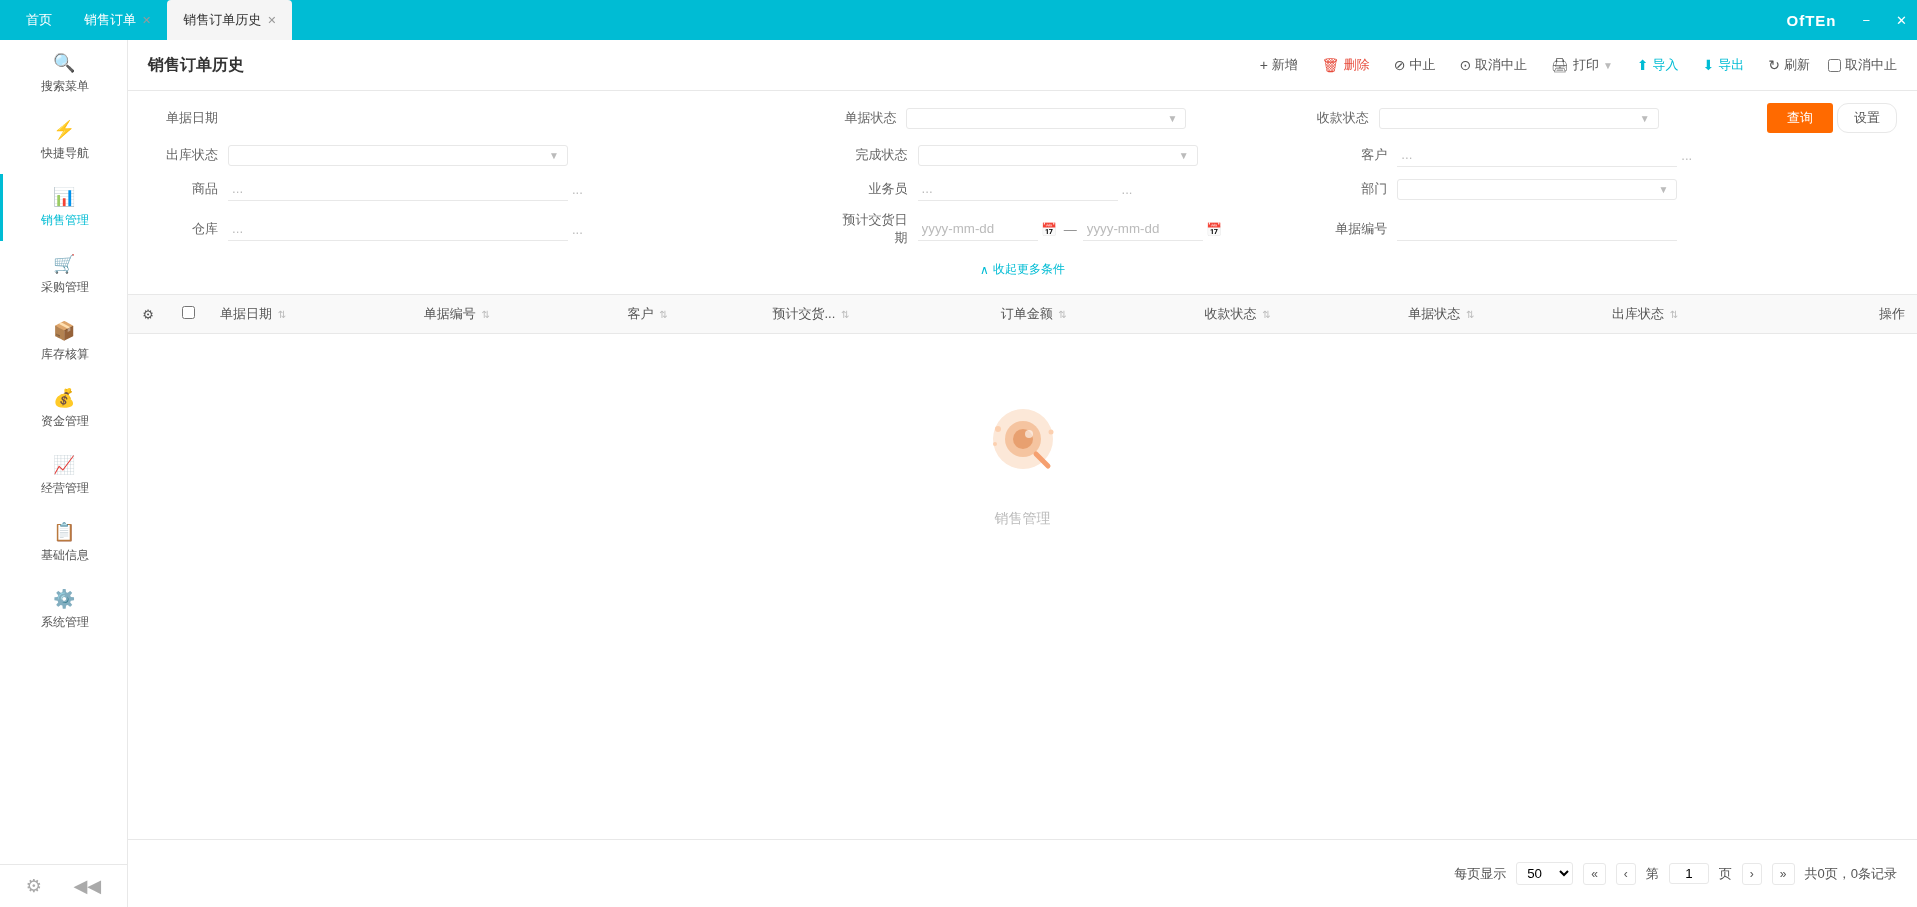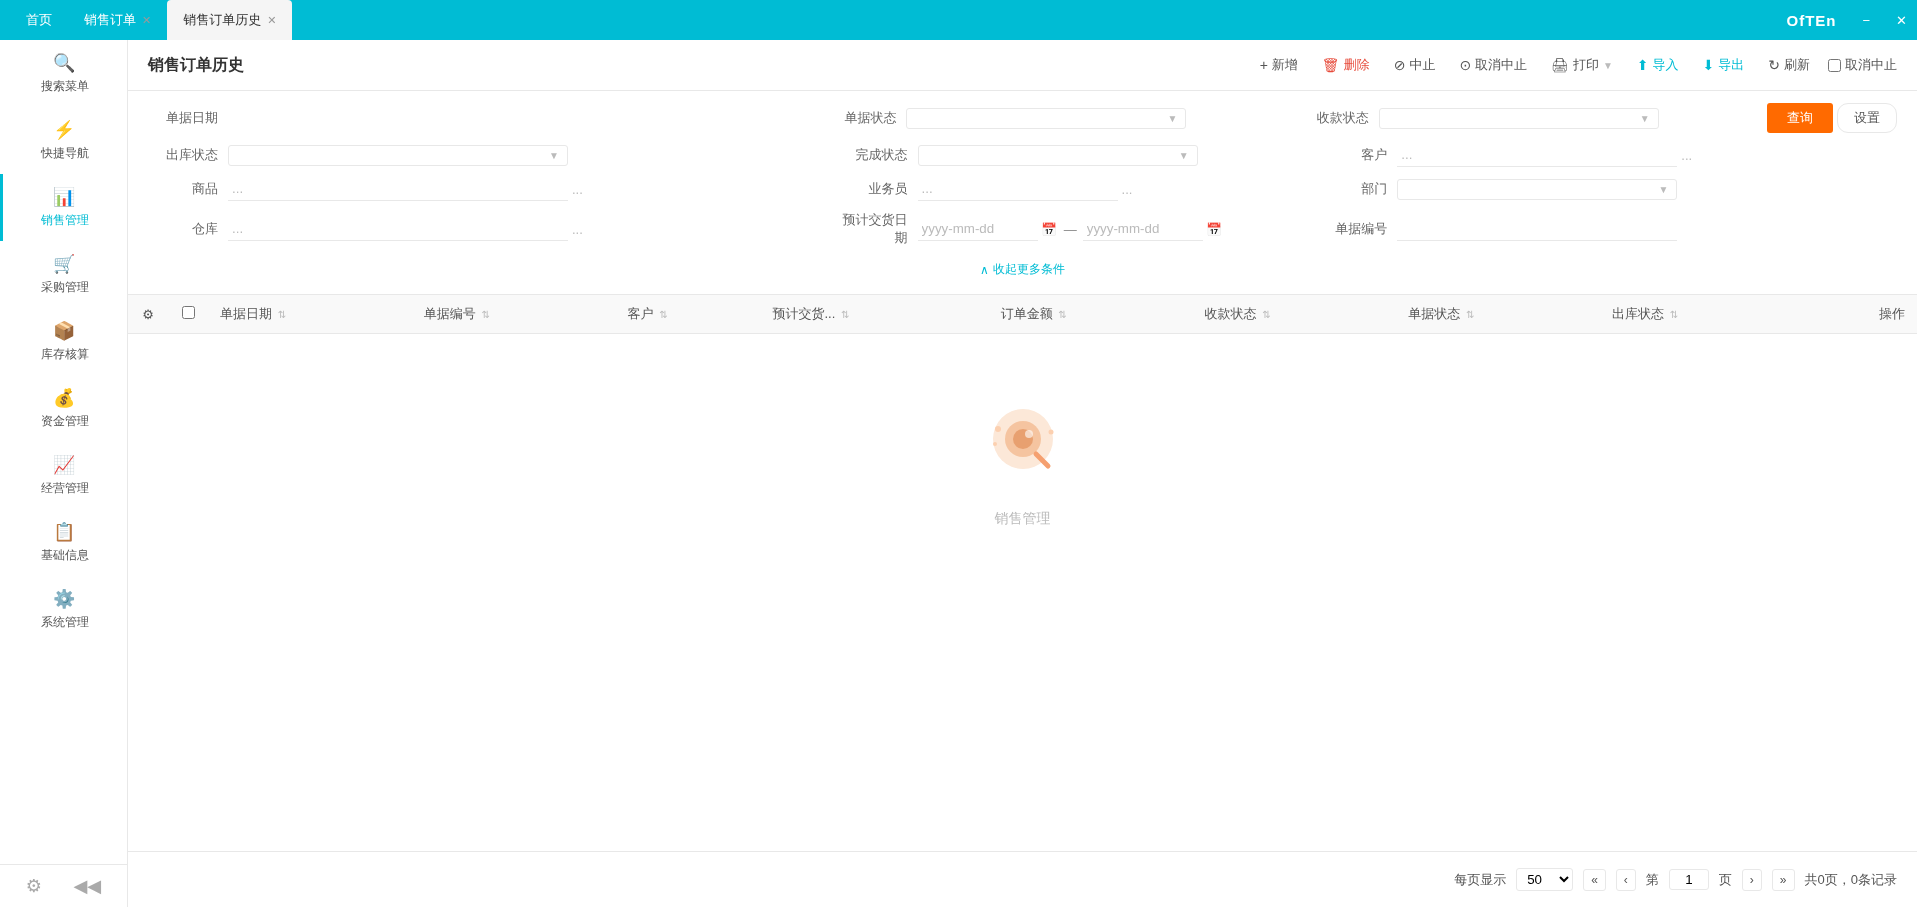--- a/index.html
+++ b/index.html
@@ -73,21 +73,21 @@
     
     .th-settings { width: 40px; text-align: center; }
     .th-checkbox { width: 40px; text-align: center; }
 
     
     .empty-state { display: flex; flex-direction: column; align-items: center; justify-content: center; padding: 60px 0; }
     .empty-icon { width: 100px; height: 100px; margin-bottom: 16px; }
     .empty-text { color: #bbb; font-size: 14px; }
 
     
-    .pagination { display: flex; align-items: center; justify-content: flex-end; padding: 16px 20px; background: #fff; border-top: 1px solid #e8e8e8; gap: 10px; font-size: 13px; color: #555; flex-shrink: 0; }
+    .pagination { display: flex; align-items: center; justify-content: flex-end; padding: 22px 20px; background: #fff; border-top: 1px solid #e8e8e8; gap: 10px; font-size: 13px; color: #555; flex-shrink: 0; }
     .page-size-select { border: 1px solid #e8e8e8; border-radius: 3px; padding: 2px 6px; cursor: pointer; background: #fff; }
     .page-nav-btn { padding: 3px 7px; border: 1px solid #e8e8e8; border-radius: 3px; cursor: pointer; background: #fff; color: #555; font-size: 12px; }
     .page-input { border: 1px solid #e8e8e8; border-radius: 3px; width: 40px; text-align: center; padding: 2px 4px; }
     .query-btn { background: #ff6a00; color: #fff; border: none; border-radius: 3px; padding: 6px 20px; cursor: pointer; font-size: 13px; }
     .settings-btn { background: #fff; color: #555; border: 1px solid #e8e8e8; border-radius: 11px; padding: 5px 16px; cursor: pointer; font-size: 13px; }
 
     
     .wide-select { min-width: 280px; }
   </style>
 </head>

